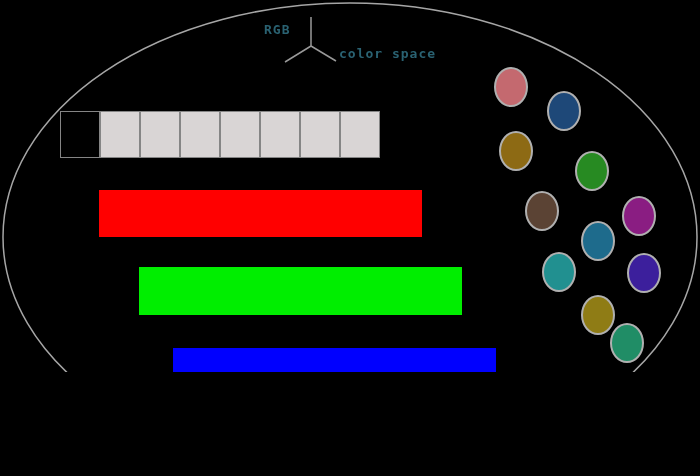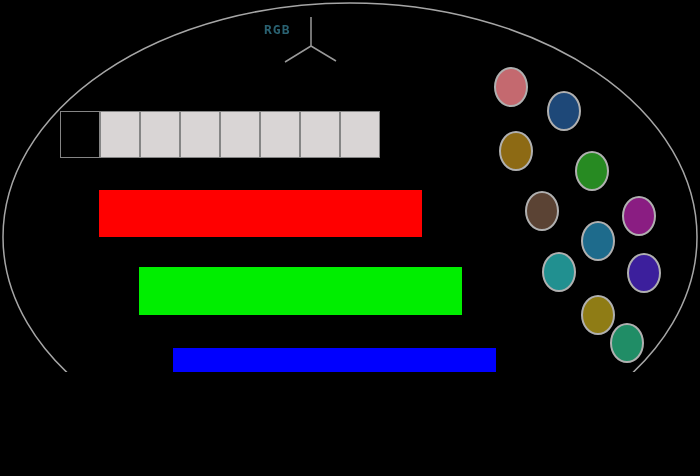--- a/index.html
+++ b/index.html
@@ -47,20 +47,21 @@
 <body>
 
 <div class="canvas" id="canvas" style="background: rgb(0, 0, 0);">
 
   <svg class="layer" id="vector-layer" width="700" height="476">
     <ellipse id="space-ellipse" fill="none" cx="350" cy="237" rx="347" ry="234" stroke="#a6a6a6" stroke-width="1.5"></ellipse>
     <path id="axis-up" fill="none" d="M311 46 L311 17 M311 46 L285 62 M311 46 L336 61" stroke="#999999" stroke-width="1.5"></path>
   </svg>
 
   <div class="label label-rgb" style="color: rgb(42, 98, 114);">RGB</div>
+  <div class="label label-space" style="color: rgb(42, 98, 114);">color space</div>
 
   <div id="squares">
       <div class="gray-square" style="left: 60px; top: 111px; width: 40px; height: 47px; background: rgb(0, 0, 0);"></div>
       <div class="gray-square" style="left: 100px; top: 111px; width: 40px; height: 47px; background: rgb(217, 213, 213);"></div>
       <div class="gray-square" style="left: 140px; top: 111px; width: 40px; height: 47px; background: rgb(217, 213, 213);"></div>
       <div class="gray-square" style="left: 180px; top: 111px; width: 40px; height: 47px; background: rgb(217, 213, 213);"></div>
       <div class="gray-square" style="left: 220px; top: 111px; width: 40px; height: 47px; background: rgb(217, 213, 213);"></div>
       <div class="gray-square" style="left: 260px; top: 111px; width: 40px; height: 47px; background: rgb(217, 213, 213);"></div>
       <div class="gray-square" style="left: 300px; top: 111px; width: 40px; height: 47px; background: rgb(217, 213, 213);"></div>
       <div class="gray-square" style="left: 340px; top: 111px; width: 40px; height: 47px; background: rgb(217, 213, 213);"></div>

